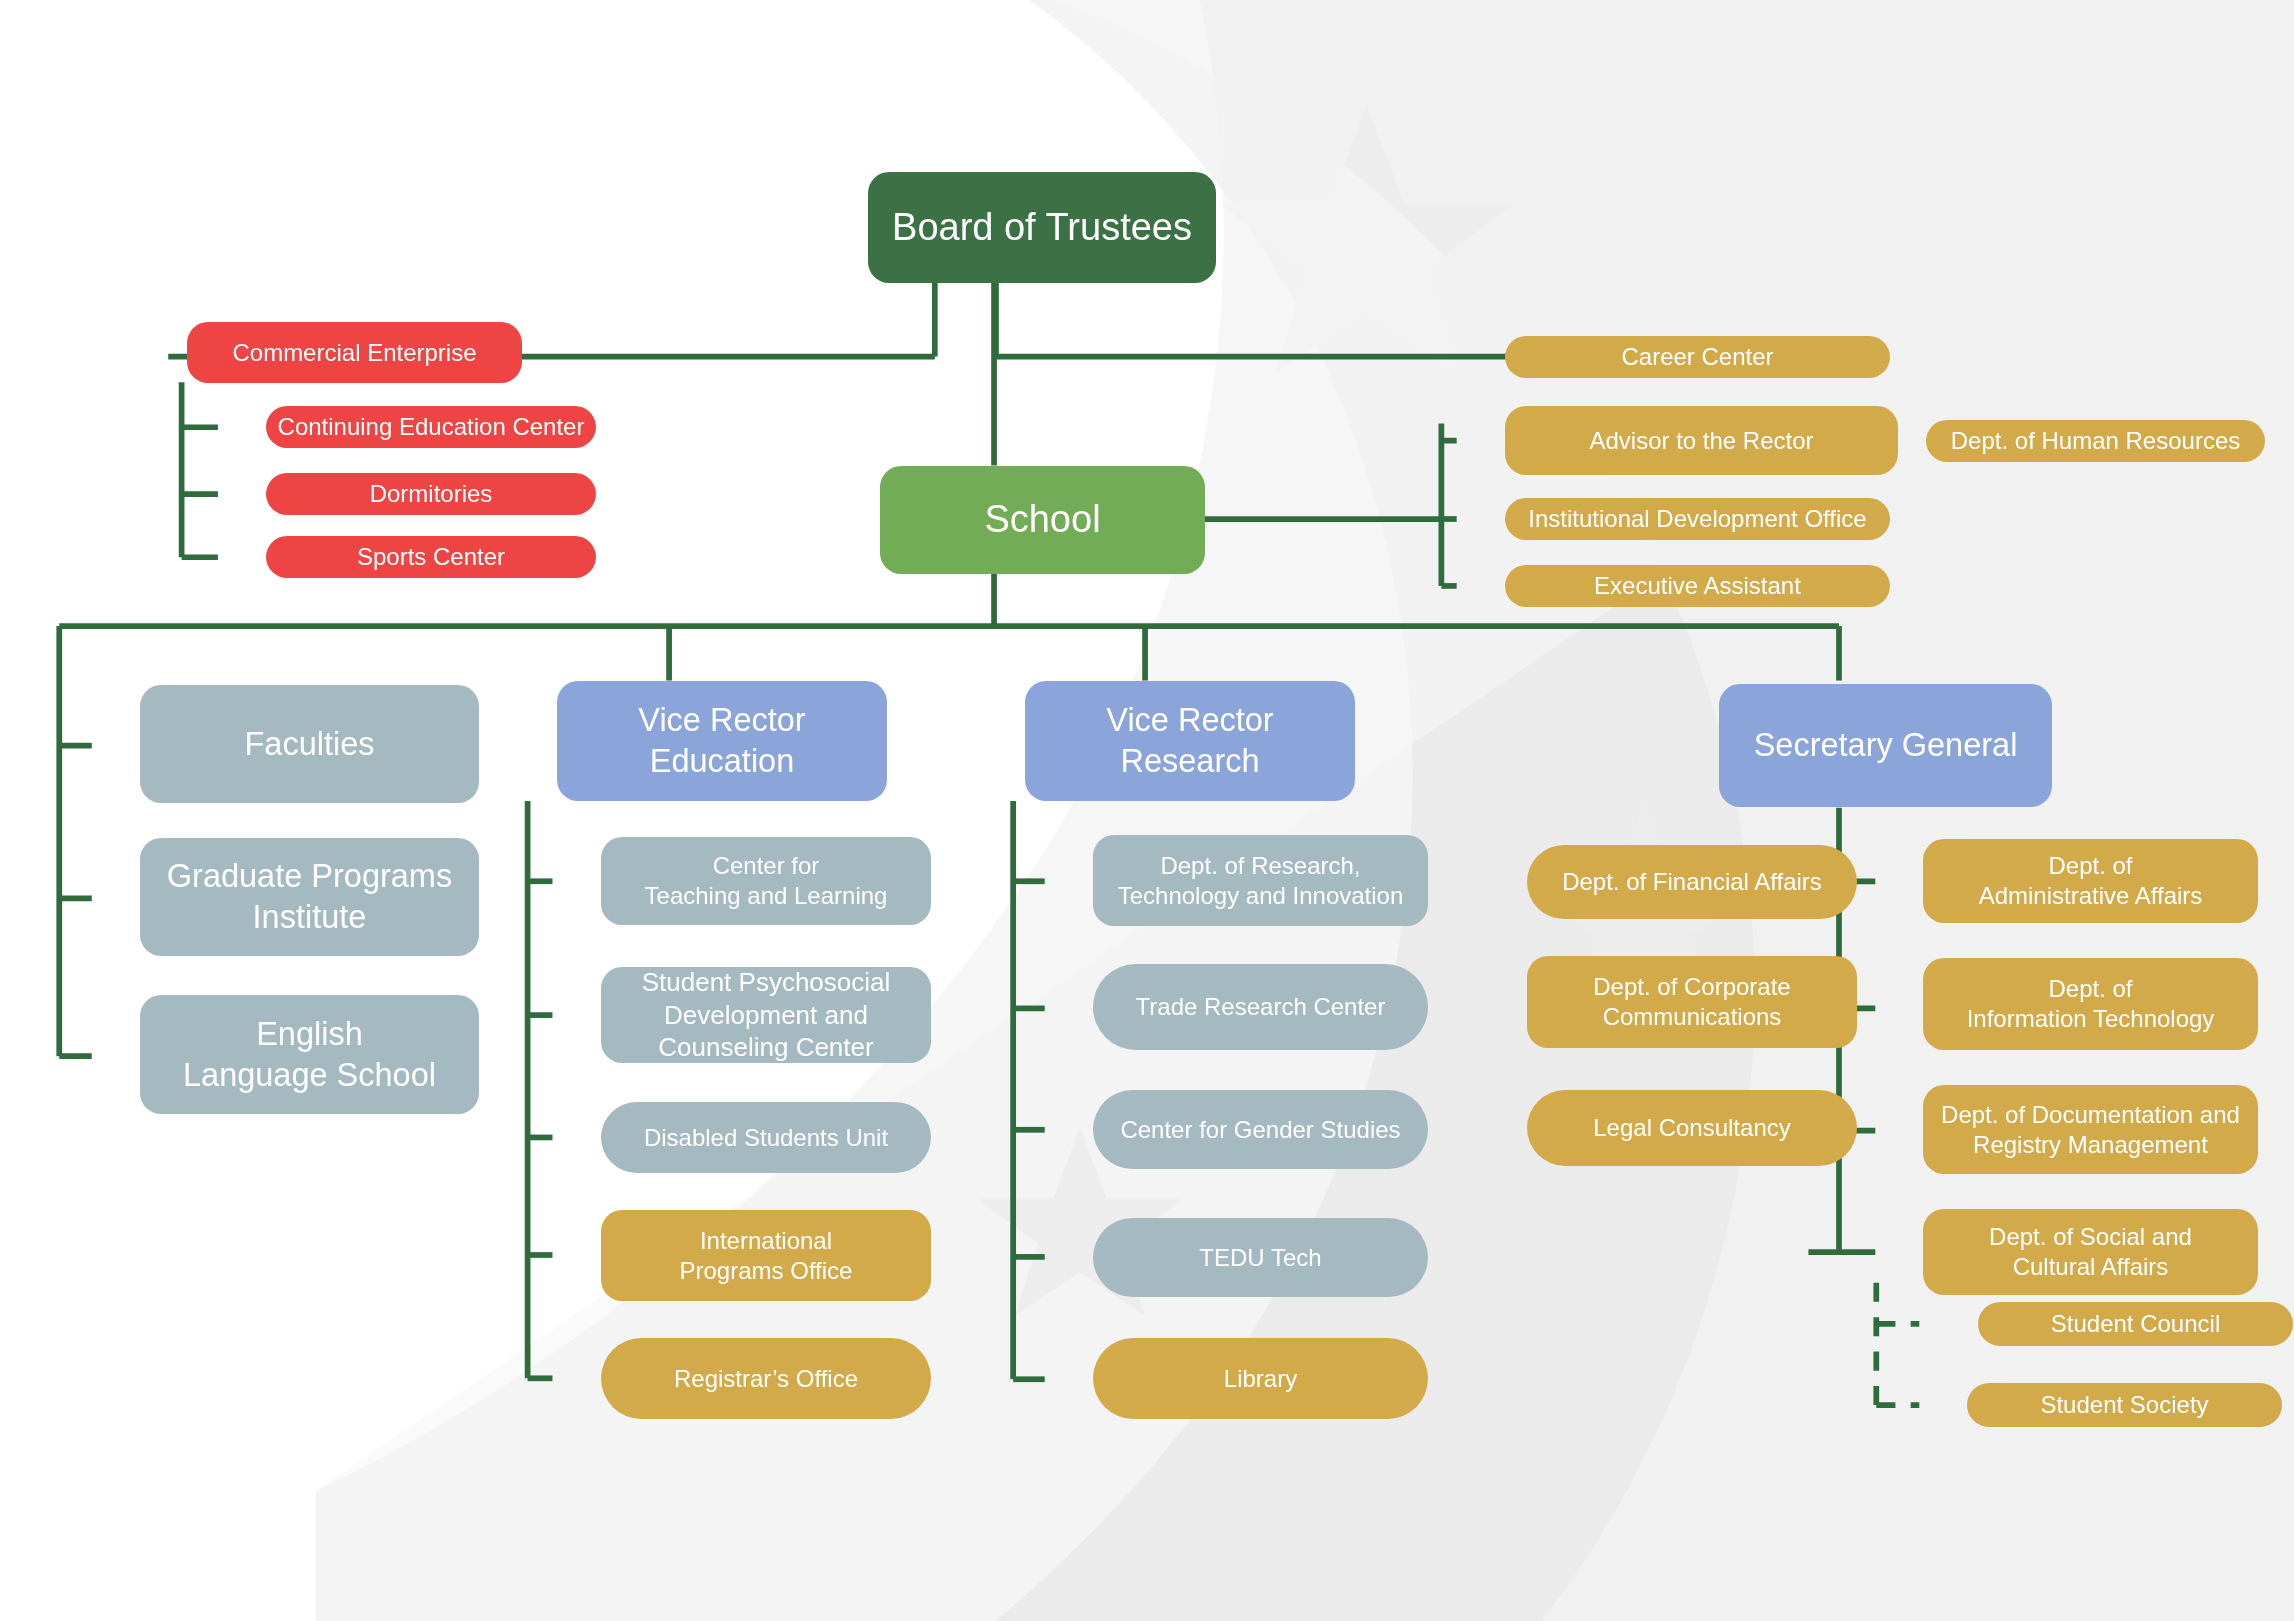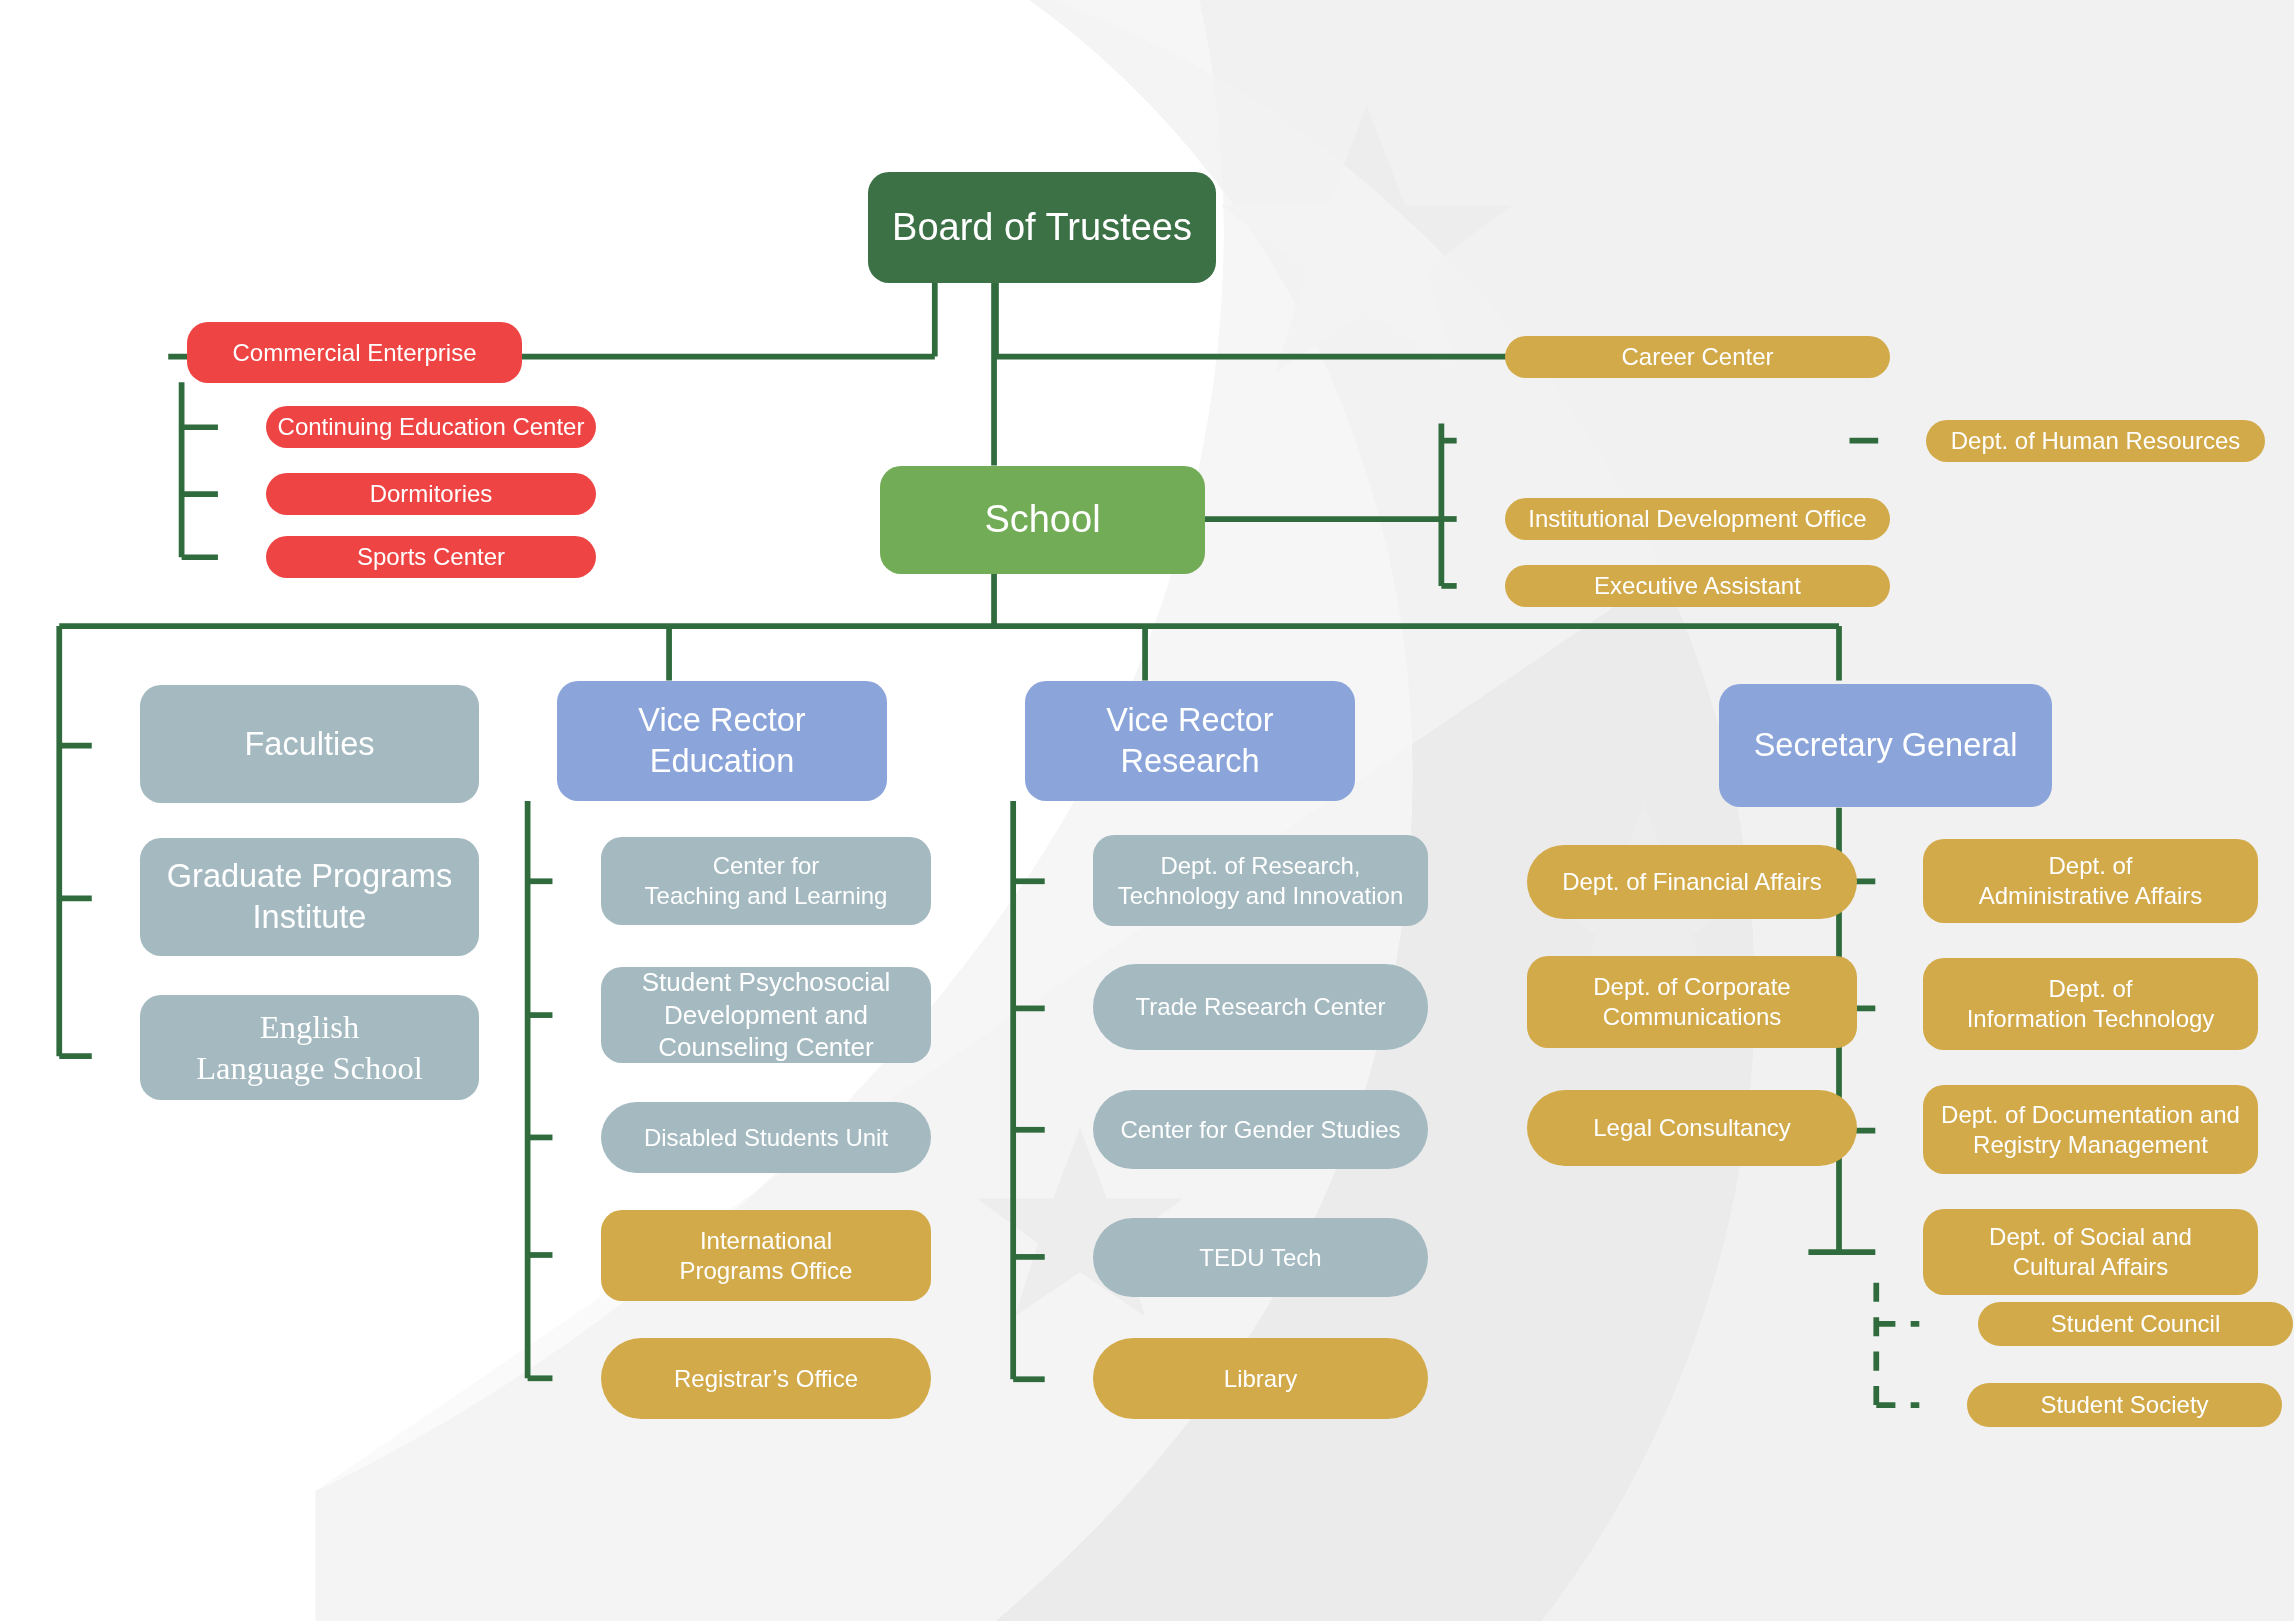--- a/index.html
+++ b/index.html
@@ -159,28 +159,29 @@
   <div class="node c-darkgreen t-48" style="left:820px; top:172px; width:348px; height:111px;">Board of Trustees</div>
 
   <div class="node c-green t-48" style="left:832px; top:466px; width:325px; height:108px;">School</div>
 
   <div class="node c-purple t-26" style="left:139px; top:322px; width:335px; height:61px;">Commercial Enterprise</div>
   <div class="node c-purple pill t-26" style="left:218px; top:406px; width:330px; height:42px;">Continuing Education Center</div>
   <div class="node c-purple pill t-26" style="left:218px; top:473px; width:330px; height:42px;">Dormitories</div>
   <div class="node c-purple pill t-26" style="left:218px; top:536px; width:330px; height:42px;">Sports Center</div>
 
   <div class="node c-gold pill t-26" style="left:1457px; top:336px; width:385px; height:42px;">Career Center</div>
+  <div class="node c-gold t-26" style="left:1457px; top:406px; width:393px; height:69px;">Advisor to the Rector</div>
   <div class="node c-gold pill t-26" style="left:1457px; top:498px; width:385px; height:42px;">Institutional Development Office</div>
   <div class="node c-gold pill t-26" style="left:1457px; top:565px; width:385px; height:42px;">Executive Assistant</div>
   <div class="node c-gold pill t-26" style="left:1878px; top:420px; width:339px; height:42px;">Dept. of Human Resources</div>
 
   <div class="node c-gray t-40" style="left:92px; top:685px; width:339px; height:118px;">Faculties</div>
   <div class="node c-gray t-40" style="left:92px; top:838px; width:339px; height:118px;">Graduate Programs
 Institute</div>
-  <div class="node c-gray t-40" style="left:92px; top:995px; width:339px; height:105px;font-family:Liberation Serif, serif;">English
+  <div class="node c-gray t-40" style="left:92px; top:995px; width:339px; height:119px;">English
 Language School</div>
 
   <div class="node c-blue t-40" style="left:509px; top:681px; width:330px; height:120px;">Vice Rector
 Education</div>
   <div class="node c-gray t-26" style="left:553px; top:837px; width:330px; height:88px;">Center for
 Teaching and Learning</div>
   <div class="node c-gray t-22" style="left:553px; top:967px; width:330px; height:96px;">Student Psychosocial
 Development and Counseling Center</div>
   <div class="node c-gray pill t-26" style="left:553px; top:1102px; width:330px; height:71px;">Disabled Students Unit</div>
   <div class="node c-gold t-26" style="left:553px; top:1210px; width:330px; height:91px;">International

